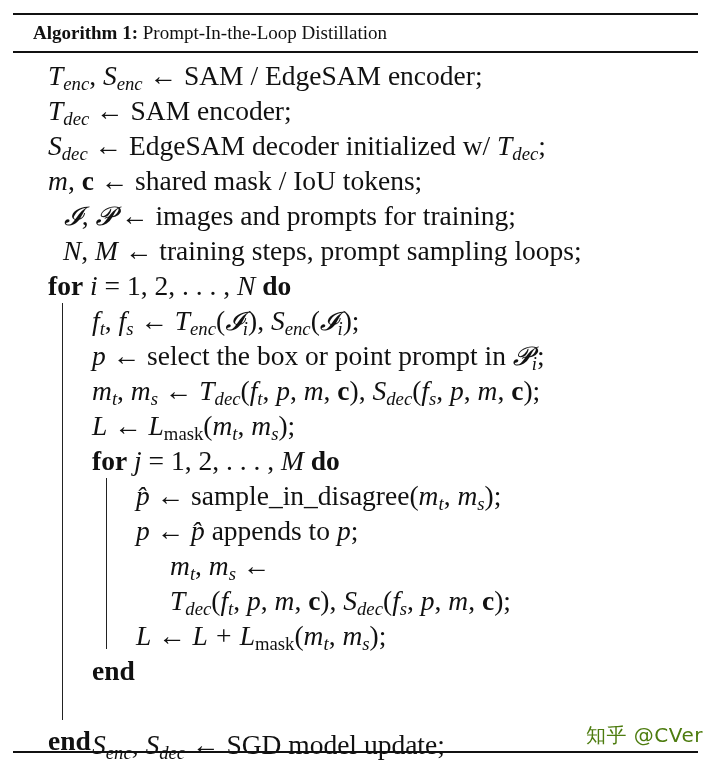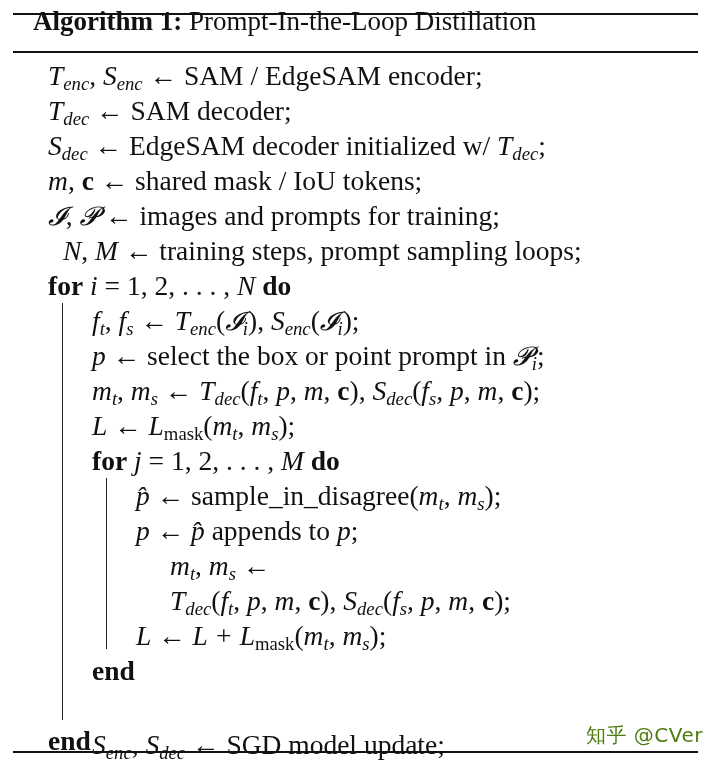--- a/index.html
+++ b/index.html
@@ -2,21 +2,21 @@
 <html><head>
 <meta charset="utf-8">
 <style>
   html, body { margin:0; padding:0; background:#ffffff; }
   body { width:721px; height:771px; position:relative; overflow:hidden;
          font-family:"Liberation Serif","DejaVu Serif",serif; color:#111111; }
   .rule { position:absolute; left:13px; width:685px; background:#111; }
   .rule.top { top:13px; height:2px; }
   .rule.mid { top:51px; height:2px; }
   .rule.bot { top:751px; height:2px; }
-  .title { position:absolute; left:33px; top:2px; font-size:27px; line-height:38px; white-space:nowrap; }
+  .title { position:absolute; left:33px; top:14px; font-size:19px; line-height:38px; white-space:nowrap; }
   .title b { font-weight:bold; }
   .line { position:absolute; font-size:27.5px; white-space:nowrap; line-height:1; }
   .m { font-style:italic; }
   .sub { font-size:0.68em; font-style:italic; vertical-align:-0.28em; }
   .subr { font-size:0.68em; font-style:normal; vertical-align:-0.28em; }
   .kw { font-weight:bold; }
   .bf { font-weight:bold; font-style:normal; }
   .cal { font-style:italic; font-family:"DejaVu Serif",serif; font-size:0.95em; }
   .vbar { position:absolute; width:1.3px; background:#222; }
   .watermark { position:absolute; left:586px; top:722px; font-family:"DejaVu Sans",sans-serif;
@@ -30,32 +30,32 @@
 <div class="rule mid"></div>
 
 <div class="vbar" style="left:62px; top:303px; height:417px;"></div>
 <div class="vbar" style="left:106px; top:478px; height:171px;"></div>
 
 <div class="line" style="left:48px; top:62px;">
   <span class="m">T</span><span class="sub">enc</span>, <span class="m">S</span><span class="sub">enc</span> <span>←</span> <span>SAM / EdgeSAM encoder;</span>
 </div>
 
 <div class="line" style="left:48px; top:97px;">
-  <span class="m">T</span><span class="sub">dec</span> <span>←</span> <span>SAM decoder;</span>
+  <span class="m">T</span><span class="sub">dec</span> <span>←</span> <span>SAM encoder;</span>
 </div>
 
 <div class="line" style="left:48px; top:132px;">
   <span class="m">S</span><span class="sub">dec</span> <span>←</span> <span>EdgeSAM decoder initialized w/ </span><span class="m">T</span><span class="sub">dec</span><span>;</span>
 </div>
 
 <div class="line" style="left:48px; top:167px;">
   <span class="m">m</span>, <span class="bf">c</span> <span>←</span> <span>shared mask / IoU tokens;</span>
 </div>
 
-<div class="line" style="left:48px; top:202px;text-align:right;">
+<div class="line" style="left:64px; top:202px;text-align:right;">
   <span class="cal">𝓘</span>, <span class="cal">𝓟</span> <span>←</span> <span>images and prompts for training;</span>
 </div>
 
 <div class="line" style="left:48px; top:237px;margin-left:15px;">
   <span class="m">N</span>, <span class="m">M</span> <span>←</span> <span>training steps, prompt sampling loops;</span>
 </div>
 
 <div class="line" style="left:48px; top:272px;">
   <span class="kw">for</span> <span class="m">i</span><span> = 1, 2, . . . , </span><span class="m">N</span> <span class="kw">do</span>
 </div>

